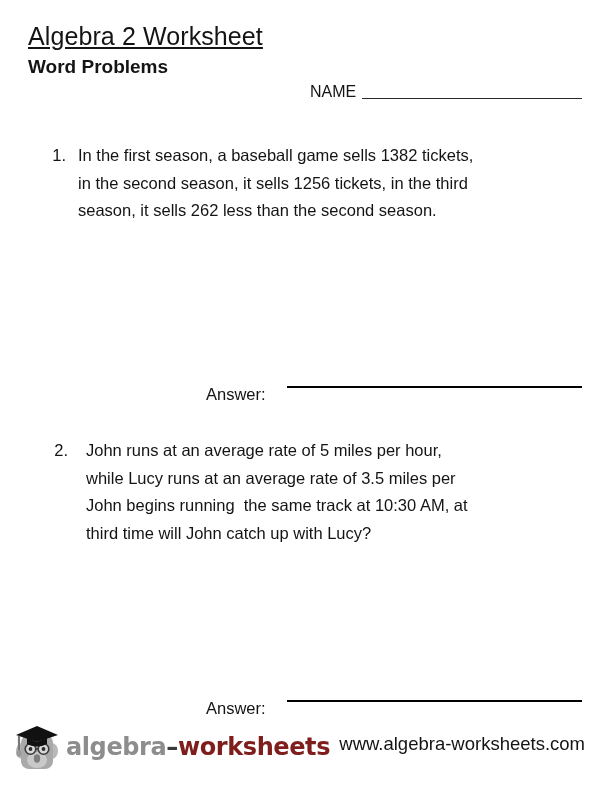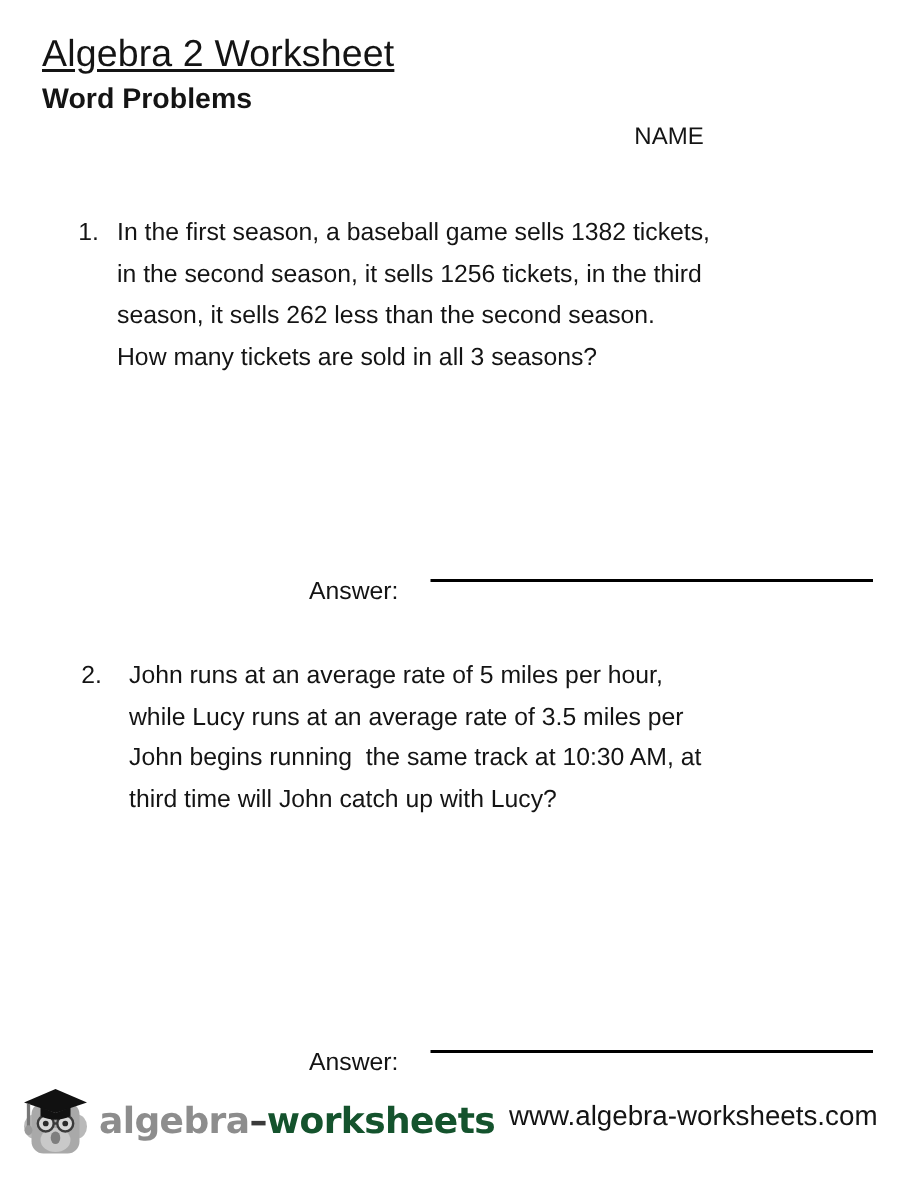--- a/index.html
+++ b/index.html
@@ -37,23 +37,22 @@
     font-weight: 700;
     color: #141414;
     white-space: nowrap;
   }
 
   .name-row {
     position: absolute;
     left: 310px;
     top: 84px;
     display: flex;
-    align-items: center;
+    align-items: flex-end;
     width: 272px;
-    flex-direction: column;
   }
   .name-label {
     font-size: 16px;
     color: #141414;
     line-height: 1;
     white-space: nowrap;
     padding-bottom: 1px;
   }
   .name-line {
     flex: 1 1 auto;
@@ -130,21 +129,21 @@
     font-family: "DejaVu Sans", sans-serif;
     font-size: 24px;
     font-weight: 700;
     letter-spacing: -0.4px;
     line-height: 1;
     white-space: nowrap;
     padding-bottom: 2px;
   }
   .brand-text .w1 { color: #8d8d8d; }
   .brand-text .dash { color: #3a3a3a; }
-  .brand-text .w2 { color: #14532d; }
+  .brand-text .w2 { color: #7f1d1d; }
 
   .site-url {
     position: absolute;
     right: 27px;
     top: 18px;
     font-size: 18.5px;
     color: #141414;
     white-space: nowrap;
   }
 </style>
@@ -160,21 +159,20 @@
     <span class="name-label">NAME</span>
     <span class="name-line"></span>
   </div>
 
   <div class="problem" id="problem-1">
     <span class="problem-number">1.</span>
     <span class="problem-body">
       <span class="ln">In the first season, a baseball game sells 1382 tickets,</span>
       <span class="ln">in the second season, it sells 1256 tickets, in the third</span>
       <span class="ln">season, it sells 262 less than the second season.</span>
-      <span class="ln">How many tickets are sold in all 3 seasons?</span>
     </span>
   </div>
 
   <div class="answer-row" id="answer-row-1">
     <span class="answer-label">Answer:</span>
     <span class="answer-line"></span>
   </div>
 
   <div class="problem" id="problem-2">
     <span class="problem-number">2.</span>

